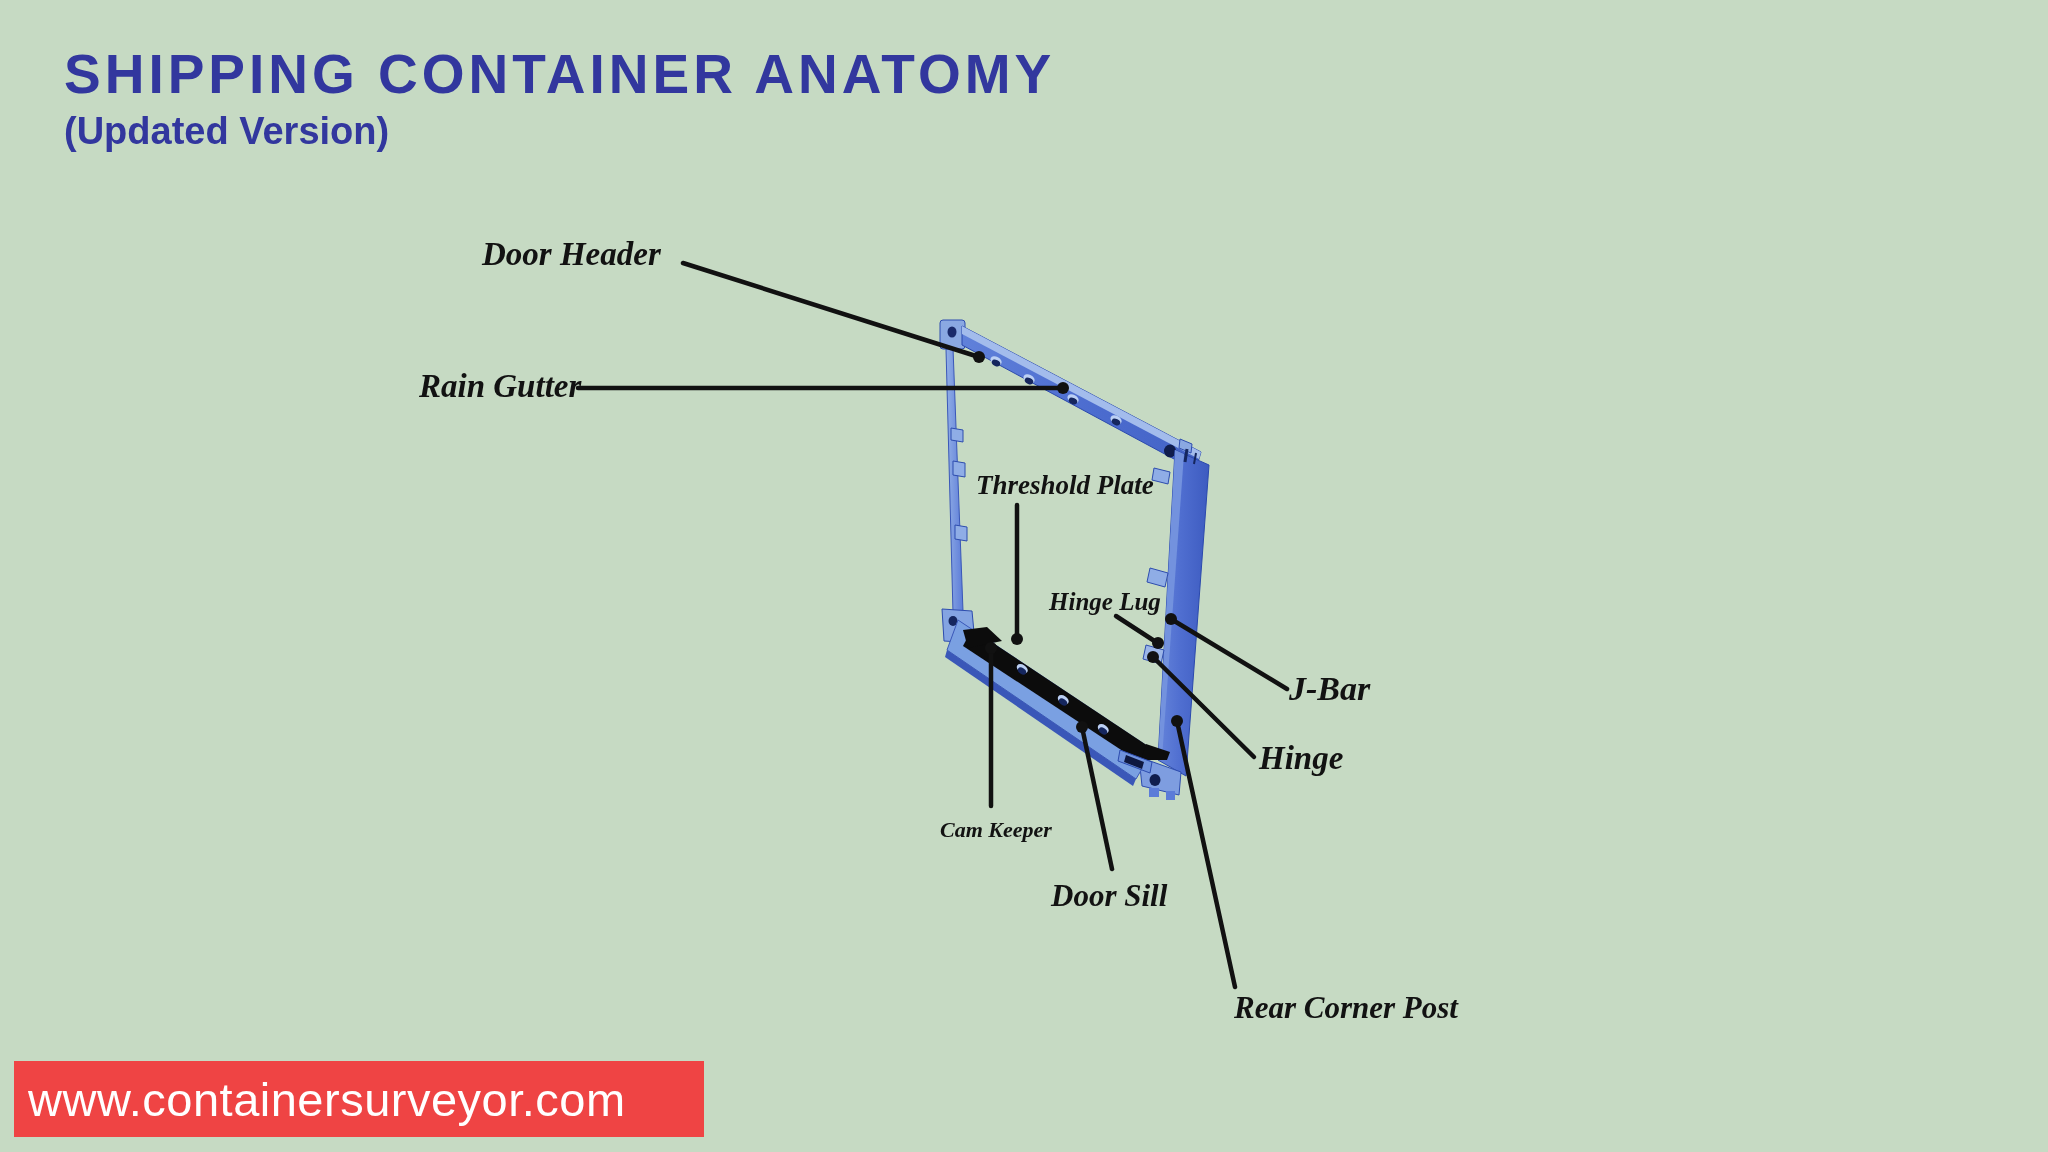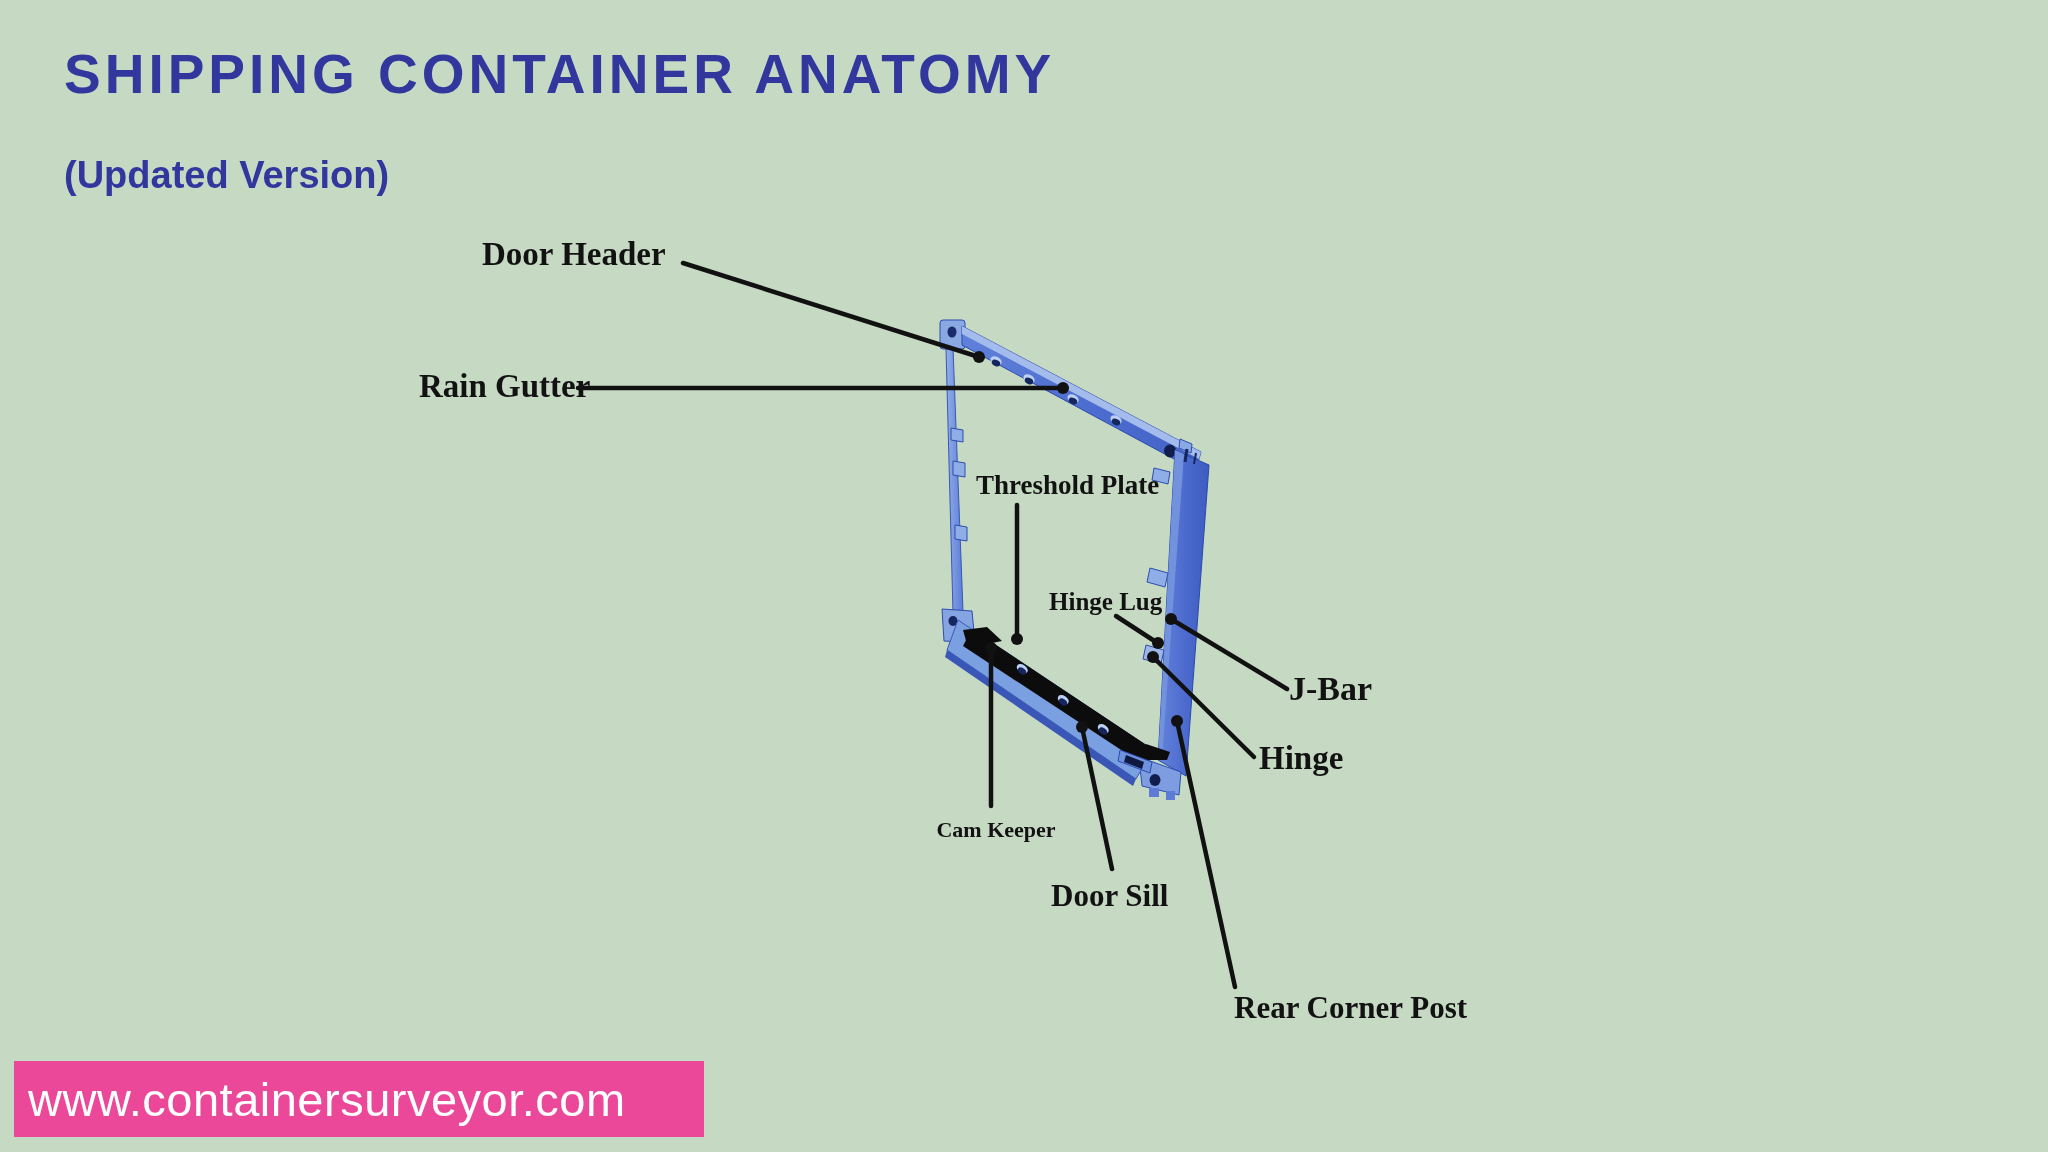--- a/index.html
+++ b/index.html
@@ -13,44 +13,44 @@
   
   .title{
     position:absolute;left:64px;top:42px;
     font-family:"Liberation Sans", sans-serif;
     font-weight:700;font-size:55px;letter-spacing:4px;
     color:#32379e;white-space:nowrap;
   }
   .subtitle{
     position:absolute;left:64px;top:110px;
     font-family:"Liberation Sans", sans-serif;
-    font-weight:700;font-size:38px;color:#32379e;white-space:nowrap;margin-top:44px;
+    font-weight:700;font-size:38px;color:#32379e;white-space:nowrap;
   }
 
   
   .lbl{
     position:absolute;
     font-family:"Liberation Serif", serif;
-    font-weight:700;color:#121212;white-space:nowrap;line-height:1;
+    font-weight:700;color:#121212;white-space:nowrap;line-height:1;font-style:italic;
   }
   #lbl-door-header      {left:482px;  top:238px;  font-size:33px;}
   #lbl-rain-gutter      {left:407px;  top:370px;  font-size:33px;margin-left:12px;}
   #lbl-threshold-plate  {left:976px;  top:472px;  font-size:27px;}
   #lbl-hinge-lug        {left:1049px; top:589px;  font-size:25px;}
   #lbl-j-bar            {left:1289px; top:672px;  font-size:34px;}
   #lbl-hinge            {left:1259px; top:742px;  font-size:33px;}
   #lbl-cam-keeper       {left:934px;  top:819px;  font-size:22px; width:124px;
                          text-align:center; white-space:normal; line-height:1.02;}
   #lbl-door-sill        {left:1051px; top:880px;  font-size:31px;}
   #lbl-rear-corner-post {left:1234px; top:992px;  font-size:31px;}
 
   
   .site-bar{
     position:absolute;left:14px;top:1061px;width:690px;height:76px;
-    background:#ec4899;display:flex;align-items:center;
+    background:#ef4444;display:flex;align-items:center;
     padding-left:14px;box-sizing:border-box;
   }
   .site-bar span{
     font-family:"Liberation Sans", sans-serif;
     font-size:47px;color:#ffffff;white-space:nowrap;letter-spacing:0.5px;
   }
   svg{display:block;}
 </style>
 </head>
 <body>

